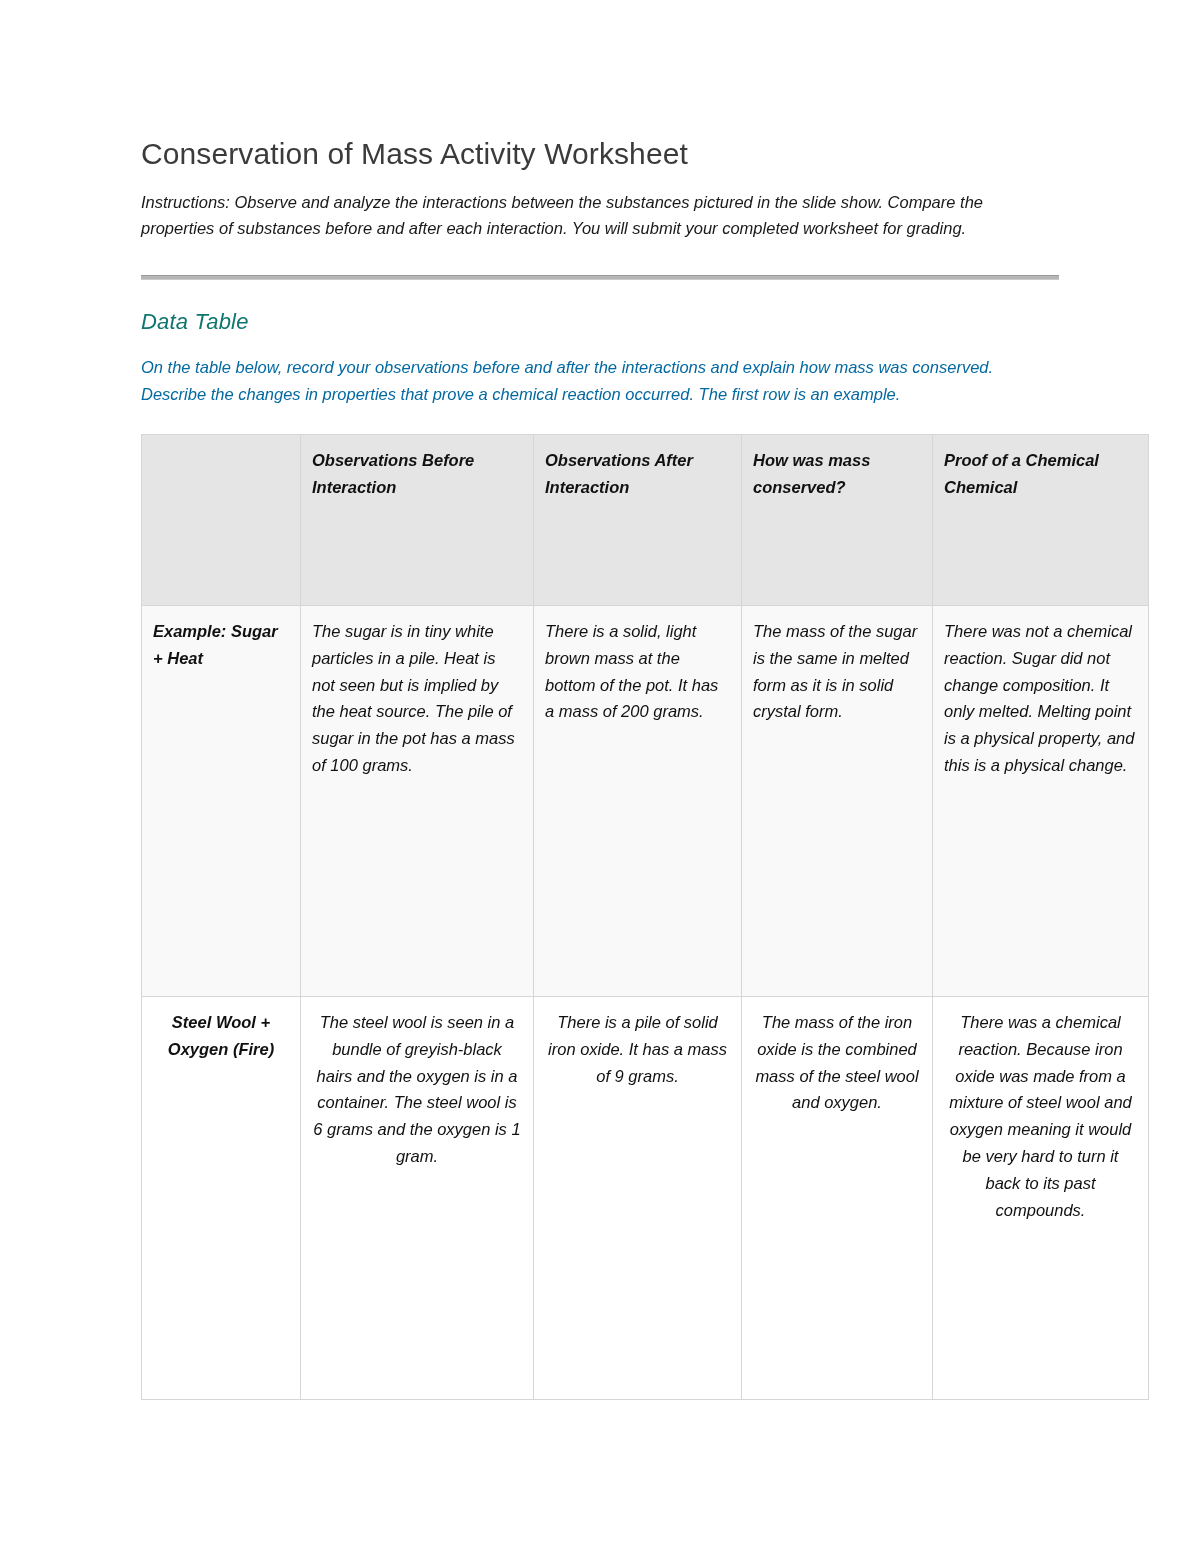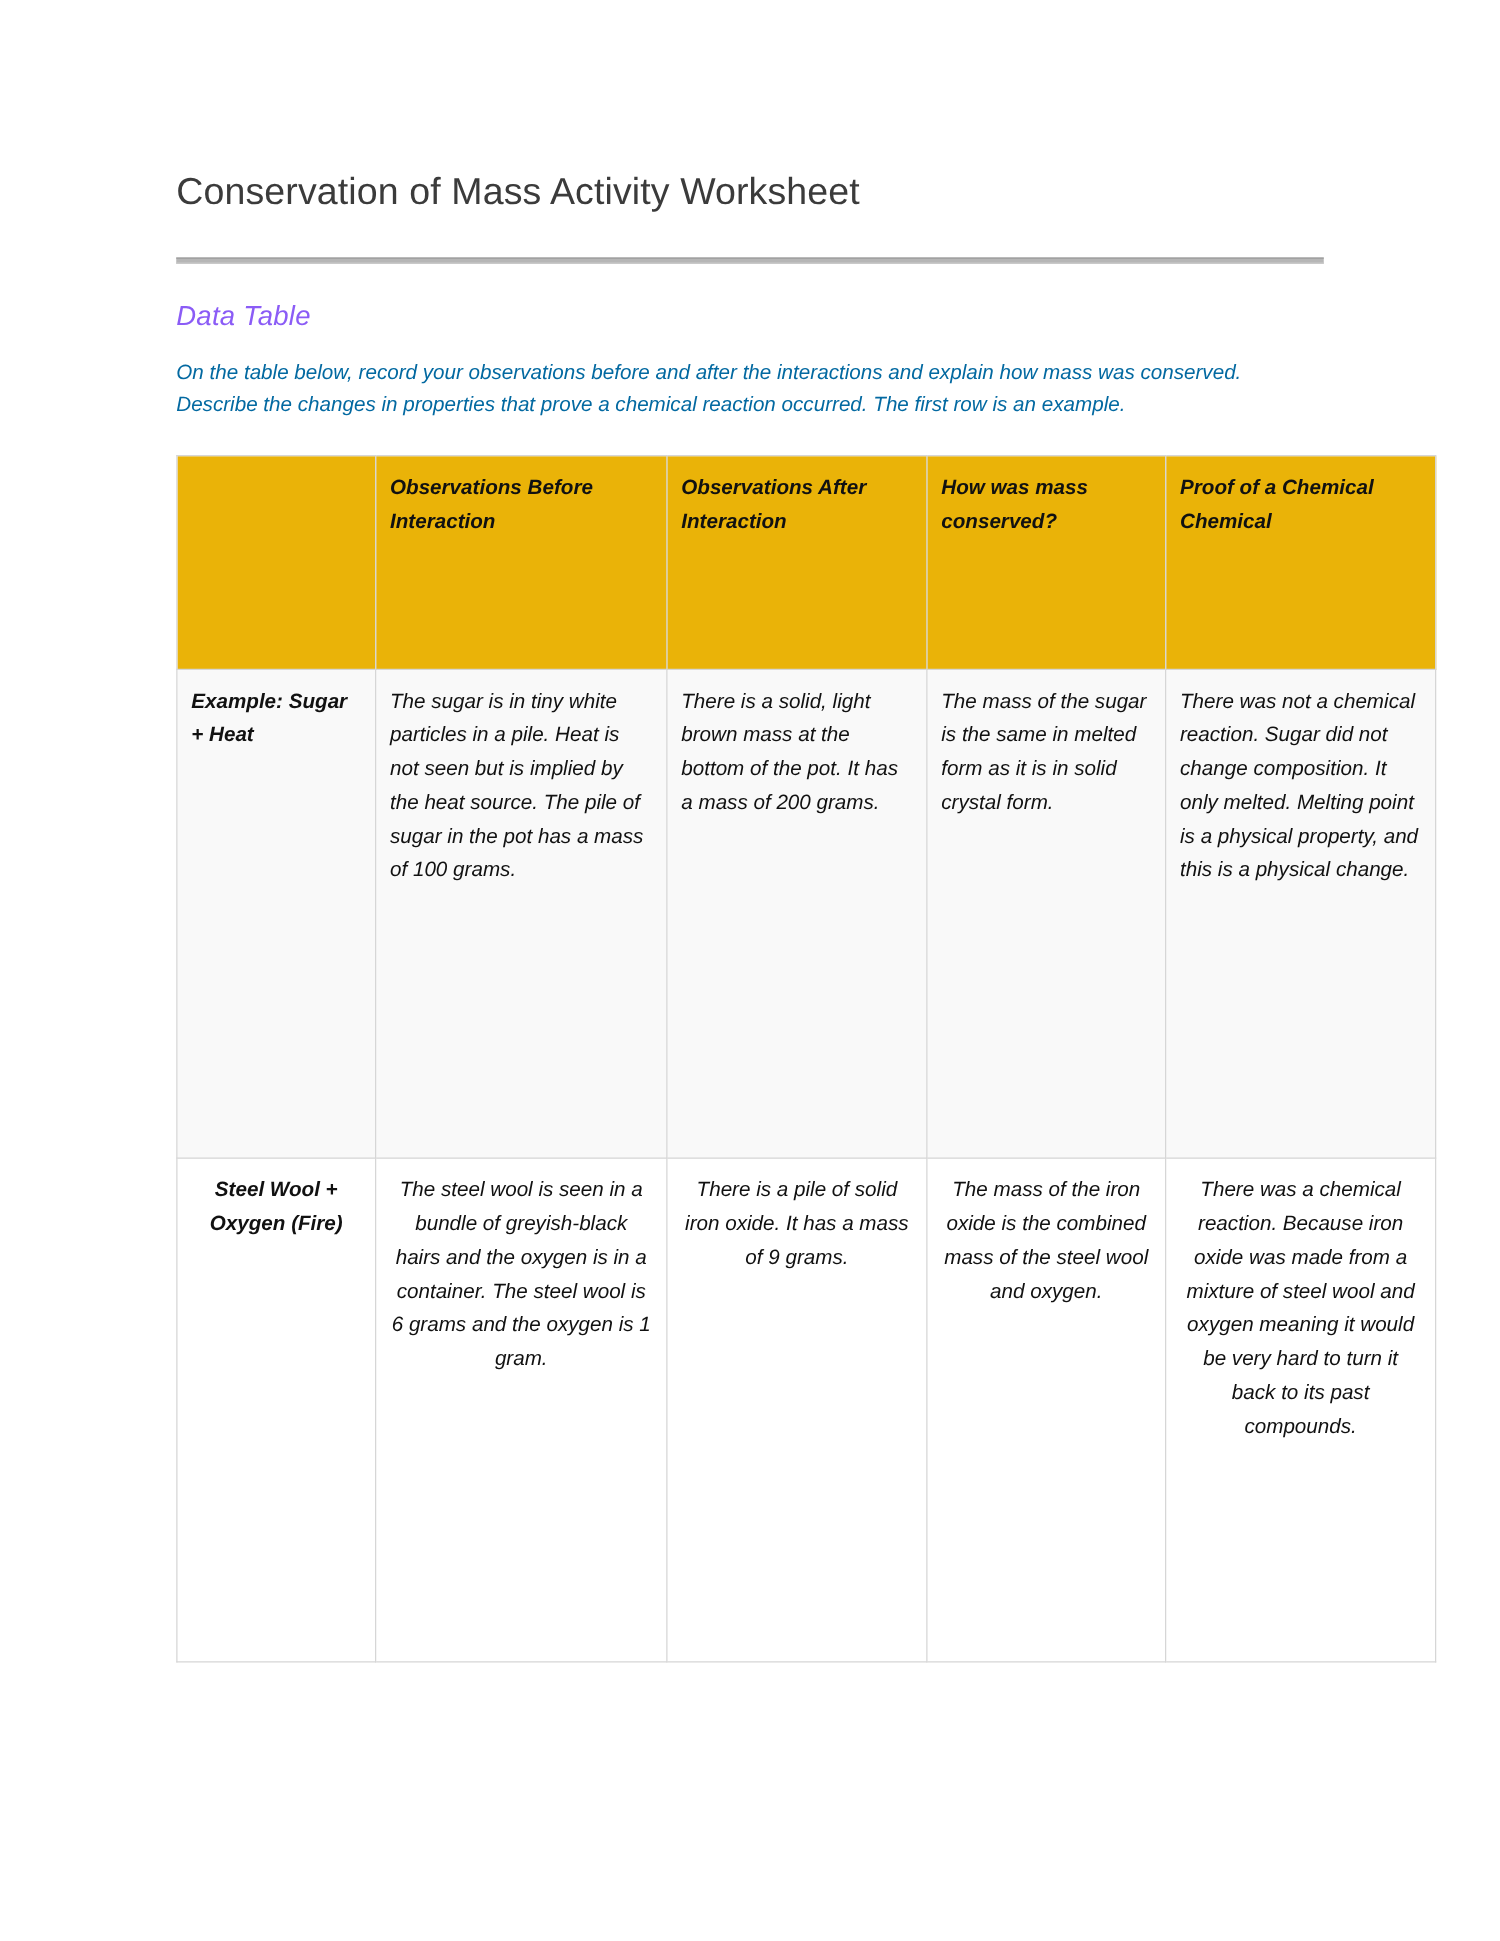--- a/index.html
+++ b/index.html
@@ -43,21 +43,21 @@
     height: 3px;
     width: 918px;
     border-top: 1px solid #9a9a9a;
     border-bottom: 1px solid #c9c9c9;
     background: #b6b6b6;
   }
   .section-title {
     font-size: 22px;
     font-weight: 400;
     font-style: italic;
-    color: #8b5cf6;
+    color: #0f766e;
     margin: 29px 0 19px 0;
     letter-spacing: 0.2px;
   }
   .section-desc {
     font-size: 16.5px;
     font-style: italic;
     color: #0369a1;
     line-height: 1.63;
     margin: 0 0 26px 0;
     max-width: 922px;
@@ -72,21 +72,21 @@
     border: 1px solid #d6d6d6;
     vertical-align: top;
     padding: 12px 11px 12px 11px;
     font-size: 16.5px;
     font-style: italic;
     line-height: 1.63;
     color: #111111;
     text-align: left;
   }
   thead th {
-    background: #eab308;
+    background: #e5e5e5;
     font-weight: bold;
     vertical-align: middle;
     height: 146px;
     border-color: #c7c0d9;
   }
   thead th.col-label { width: 136px; }
   thead th.col-before { width: 210px; }
   thead th.col-after  { width: 185px; }
   thead th.col-mass   { width: 168px; }
   thead th.col-proof  { width: 193px; }
@@ -97,20 +97,21 @@
     font-style: italic;
   }
 </style>
 </head>
 <body>
 
 <div class="page">
 
   <h1 class="doc-title">Conservation of Mass Activity Worksheet</h1>
 
+  <p class="instructions">Instructions: Observe and analyze the interactions between the substances pictured in the slide show. Compare the properties of substances before and after each interaction. You will submit your completed worksheet for grading.</p>
 
   <div class="divider"></div>
 
   <h2 class="section-title">Data Table</h2>
 
   <p class="section-desc">On the table below, record your observations before and after the interactions and explain how mass was conserved. Describe the changes in properties that prove a chemical reaction occurred. The first row is an example.</p>
 
   <table class="data-table">
     <thead>
       <tr>

